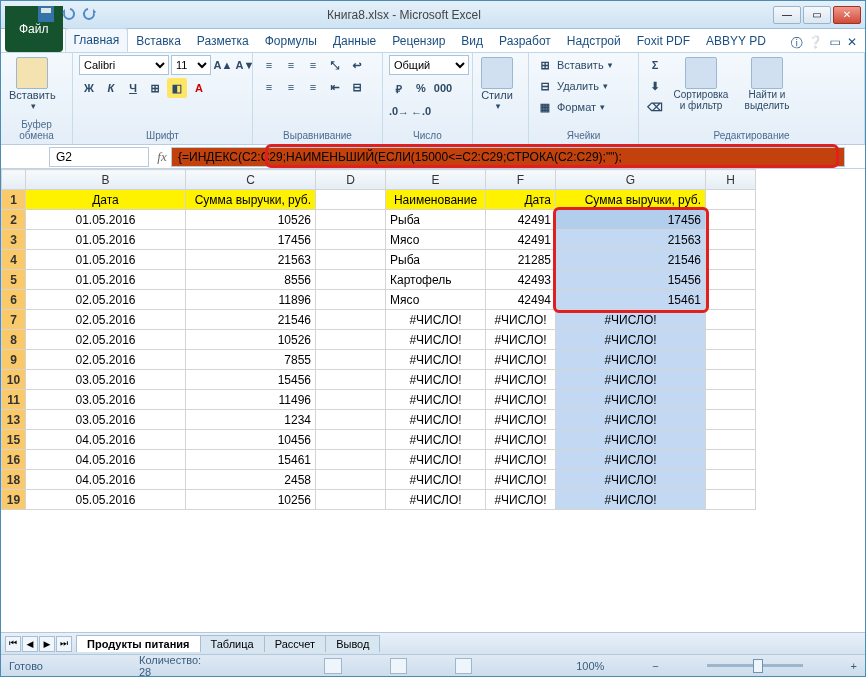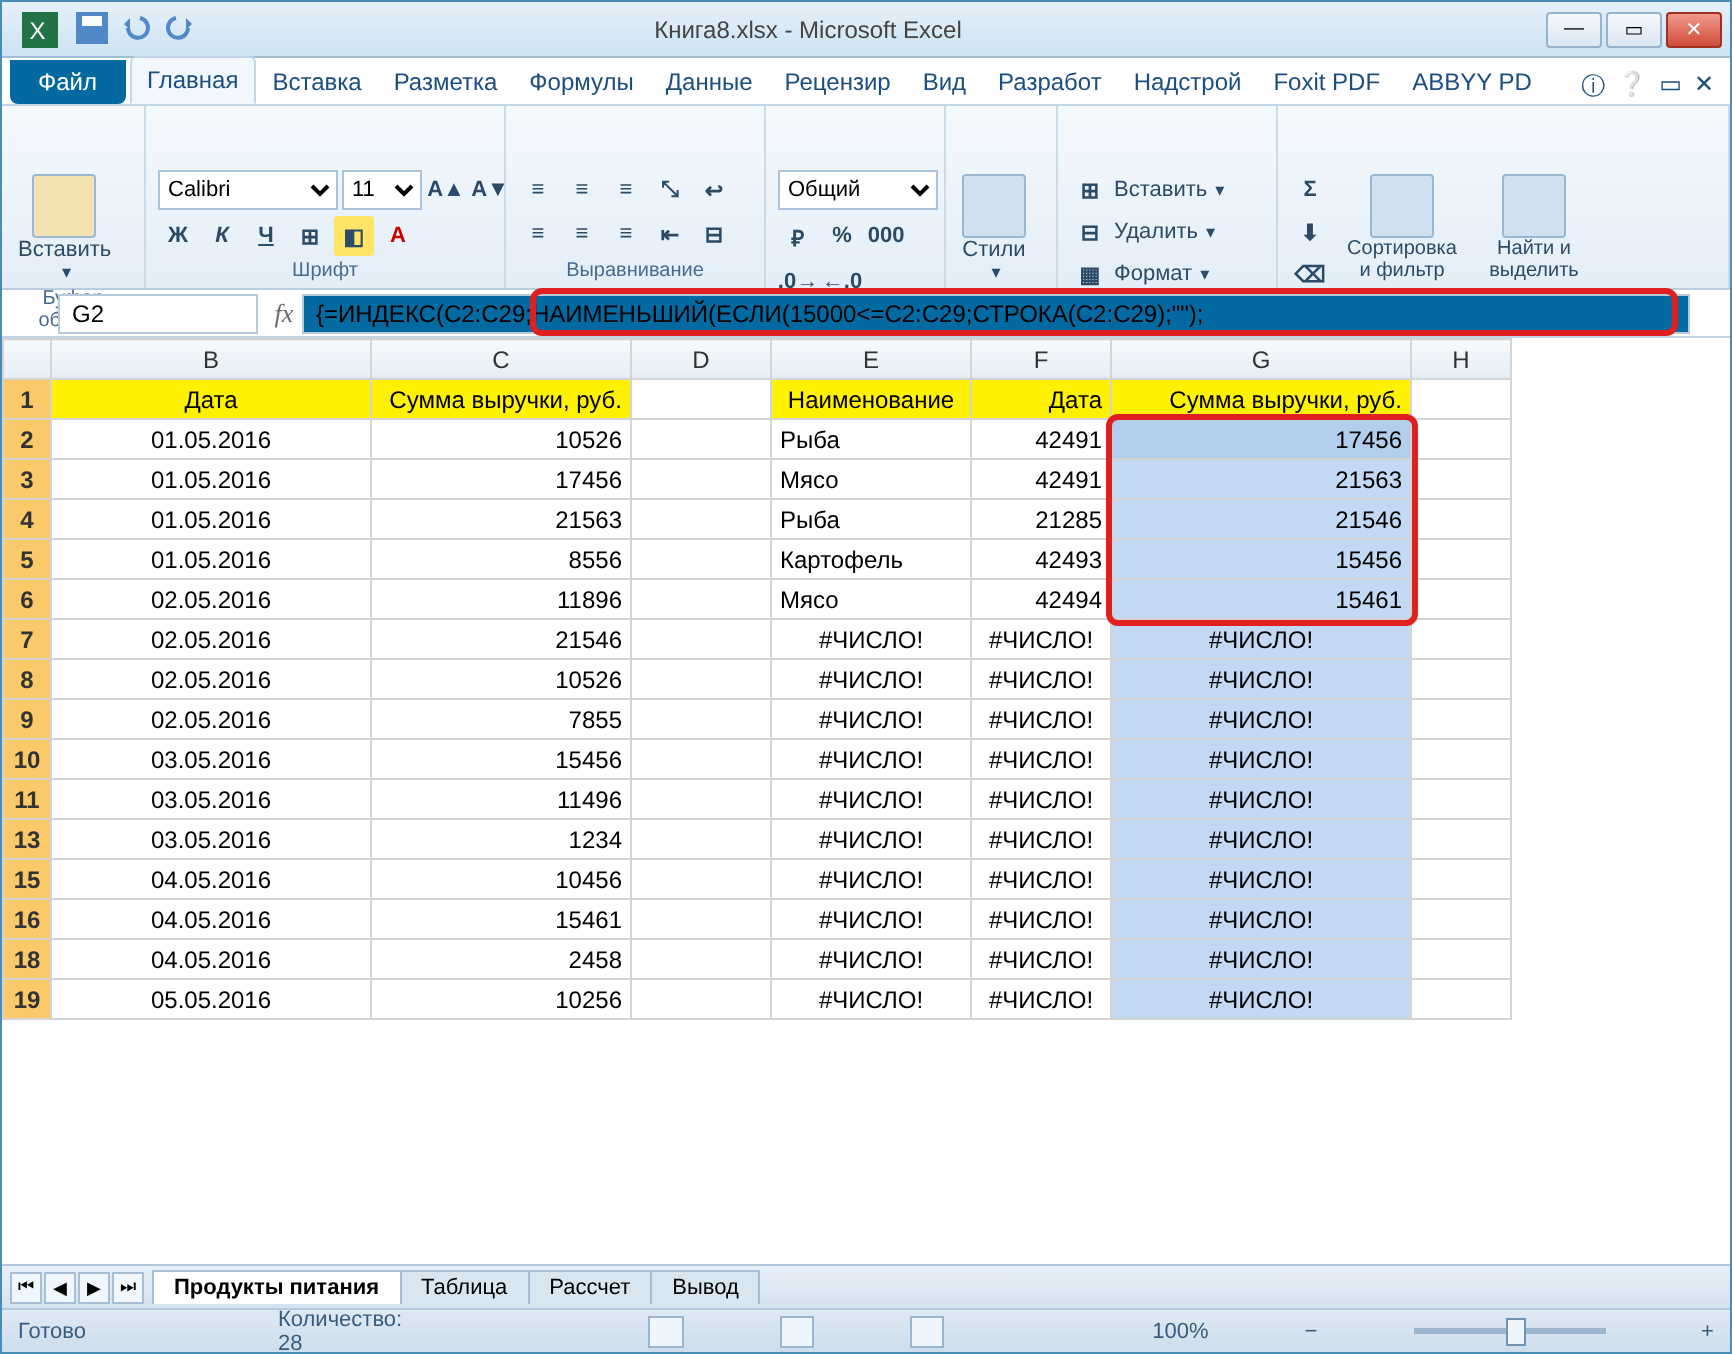--- a/index.html
+++ b/index.html
@@ -10,44 +10,44 @@
 .titlebar .excel-icon { width: 18px; height: 18px; margin: 0 6px; }
 .titlebar .title { flex: 1; text-align: center; font-size: 12px; color: #444; }
 .titlebar .winbtns { display: flex; gap: 2px; }
 .titlebar .winbtn { width: 28px; height: 18px; background: linear-gradient(#f5f8fb,#dbe7f2); border: 1px solid #98b4cd; border-radius: 2px; font-size: 10px; display: flex; align-items: center; justify-content: center; cursor: pointer; }
 .titlebar .winbtn.close { background: linear-gradient(#f09a8d,#cf4b3a); color: #fff; border-color: #a03022; }
 
 .qat { position: absolute; left: 38px; top: 6px; display: flex; gap: 6px; }
 .qat .qi { width: 16px; height: 16px; opacity: .85; }
 
 .ribbon-tabs { height: 24px; background: #fff; display: flex; align-items: flex-end; padding-left: 4px; border-bottom: 1px solid #c3d6e7; font-size: 12px; }
-.ribbon-tabs .file { background: #0369a1; color: #fff; padding: 4px 14px; border-radius: 0 0 4px 4px; margin-right: 2px; cursor: pointer; }
+.ribbon-tabs .file { background: #14532d; color: #fff; padding: 16px 14px; border-radius: 0 0 4px 4px; margin-right: 2px; cursor: pointer; }
 .ribbon-tabs .tab { padding: 4px 8px; color: #1c4f80; cursor: pointer; }
 .ribbon-tabs .tab.active { background: #f1f7fc; border: 1px solid #c3d6e7; border-bottom: 1px solid #f1f7fc; border-radius: 3px 3px 0 0; }
 .ribbon-tabs .spacer { flex: 1; }
 .ribbon-tabs .help { display: flex; gap: 6px; padding-right: 8px; font-size: 12px; color: #1c4f80; }
 
 .ribbon { height: 92px; background: linear-gradient(#f4f9fd,#e4eef8); border-bottom: 1px solid #b9cde0; display: flex; font-size: 11px; color: #2d4a66; }
 .rgroup { border-right: 1px solid #c9dae9; padding: 2px 6px; display: flex; flex-direction: column; justify-content: space-between; }
-.rgroup .body { flex: 1; display: flex; align-items: flex-start; gap: 4px; margin-top: 30px; }
+.rgroup .body { flex: 1; display: flex; align-items: flex-start; gap: 4px; }
 .rgroup .glabel { text-align: center; font-size: 10px; color: #4a6b8f; padding: 1px 0; }
 .rbtn { display: flex; flex-direction: column; align-items: center; padding: 2px; cursor: pointer; border-radius: 3px; }
 .rico { width: 22px; height: 22px; background: #d0e0f0; border: 1px solid #9bb8d2; border-radius: 2px; }
 .rico.big { width: 32px; height: 32px; }
 .rsel { height: 20px; font-size: 11px; border: 1px solid #abc4da; background: #fff; }
 .toolbtns { display: flex; flex-wrap: wrap; gap: 2px; width: 120px; }
 .tb { width: 20px; height: 20px; border: 1px solid transparent; display: flex; align-items: center; justify-content: center; font-size: 11px; font-weight: bold; cursor: pointer; border-radius: 2px; }
 .colline { display: flex; gap: 2px; align-items: center; }
 .colline .lbl { font-size: 11px; }
 .dd { font-size: 9px; margin-left: 2px; }
 
-.formula-row { height: 24px; display: flex; align-items: center; border-bottom: 1px solid #c0d3e4; position: relative; }
+.formula-row { height: 24px; display: flex; align-items: center; border-bottom: 1px solid #c0d3e4; position: relative; padding-left: 20px; }
 .namebox { width: 100px; height: 20px; border: 1px solid #b7c9db; margin: 0 4px 0 28px; padding: 0 6px; font-size: 12px; display: flex; align-items: center; background: #fff; }
 .fxicon { width: 18px; font-style: italic; font-family: 'Times New Roman'; font-size: 13px; color: #6a6a6a; text-align: center; }
-.formulainput { flex: 1; height: 20px; border: 1px solid #b7c9db; padding: 0 6px; font-size: 12px; background: #0369a1; display: flex; align-items: center; margin-right: 20px; }
+.formulainput { flex: 1; height: 20px; border: 1px solid #b7c9db; padding: 0 6px; font-size: 12px; background: #c2410c; display: flex; align-items: center; margin-right: 20px; }
 .red-callout { position: absolute; left: 264px; right: 26px; top: -1px; height: 24px; border: 3px solid #e02020; border-radius: 6px; pointer-events: none; }
 
 .grid-wrap { flex: 1; display: flex; flex-direction: column; overflow: hidden; }
 .gridbody { flex: 1; overflow: auto; position: relative; }
 table.sheet { border-collapse: collapse; table-layout: fixed; }
 table.sheet th, table.sheet td { border: 1px solid #d4d4d4; font-size: 12px; height: 20px; padding: 0 4px; background: #fff; }
 table.sheet th { background: linear-gradient(#f7fafc,#e4edf5); font-weight: normal; color: #333; }
 table.sheet th.rowh { width: 24px; background: #f9c96a; font-weight: bold; text-align: center; }
 table.sheet th.rowh.plain { background: linear-gradient(#f7fafc,#e4edf5); font-weight: normal; }
 table.sheet th.colh { text-align: center; }

